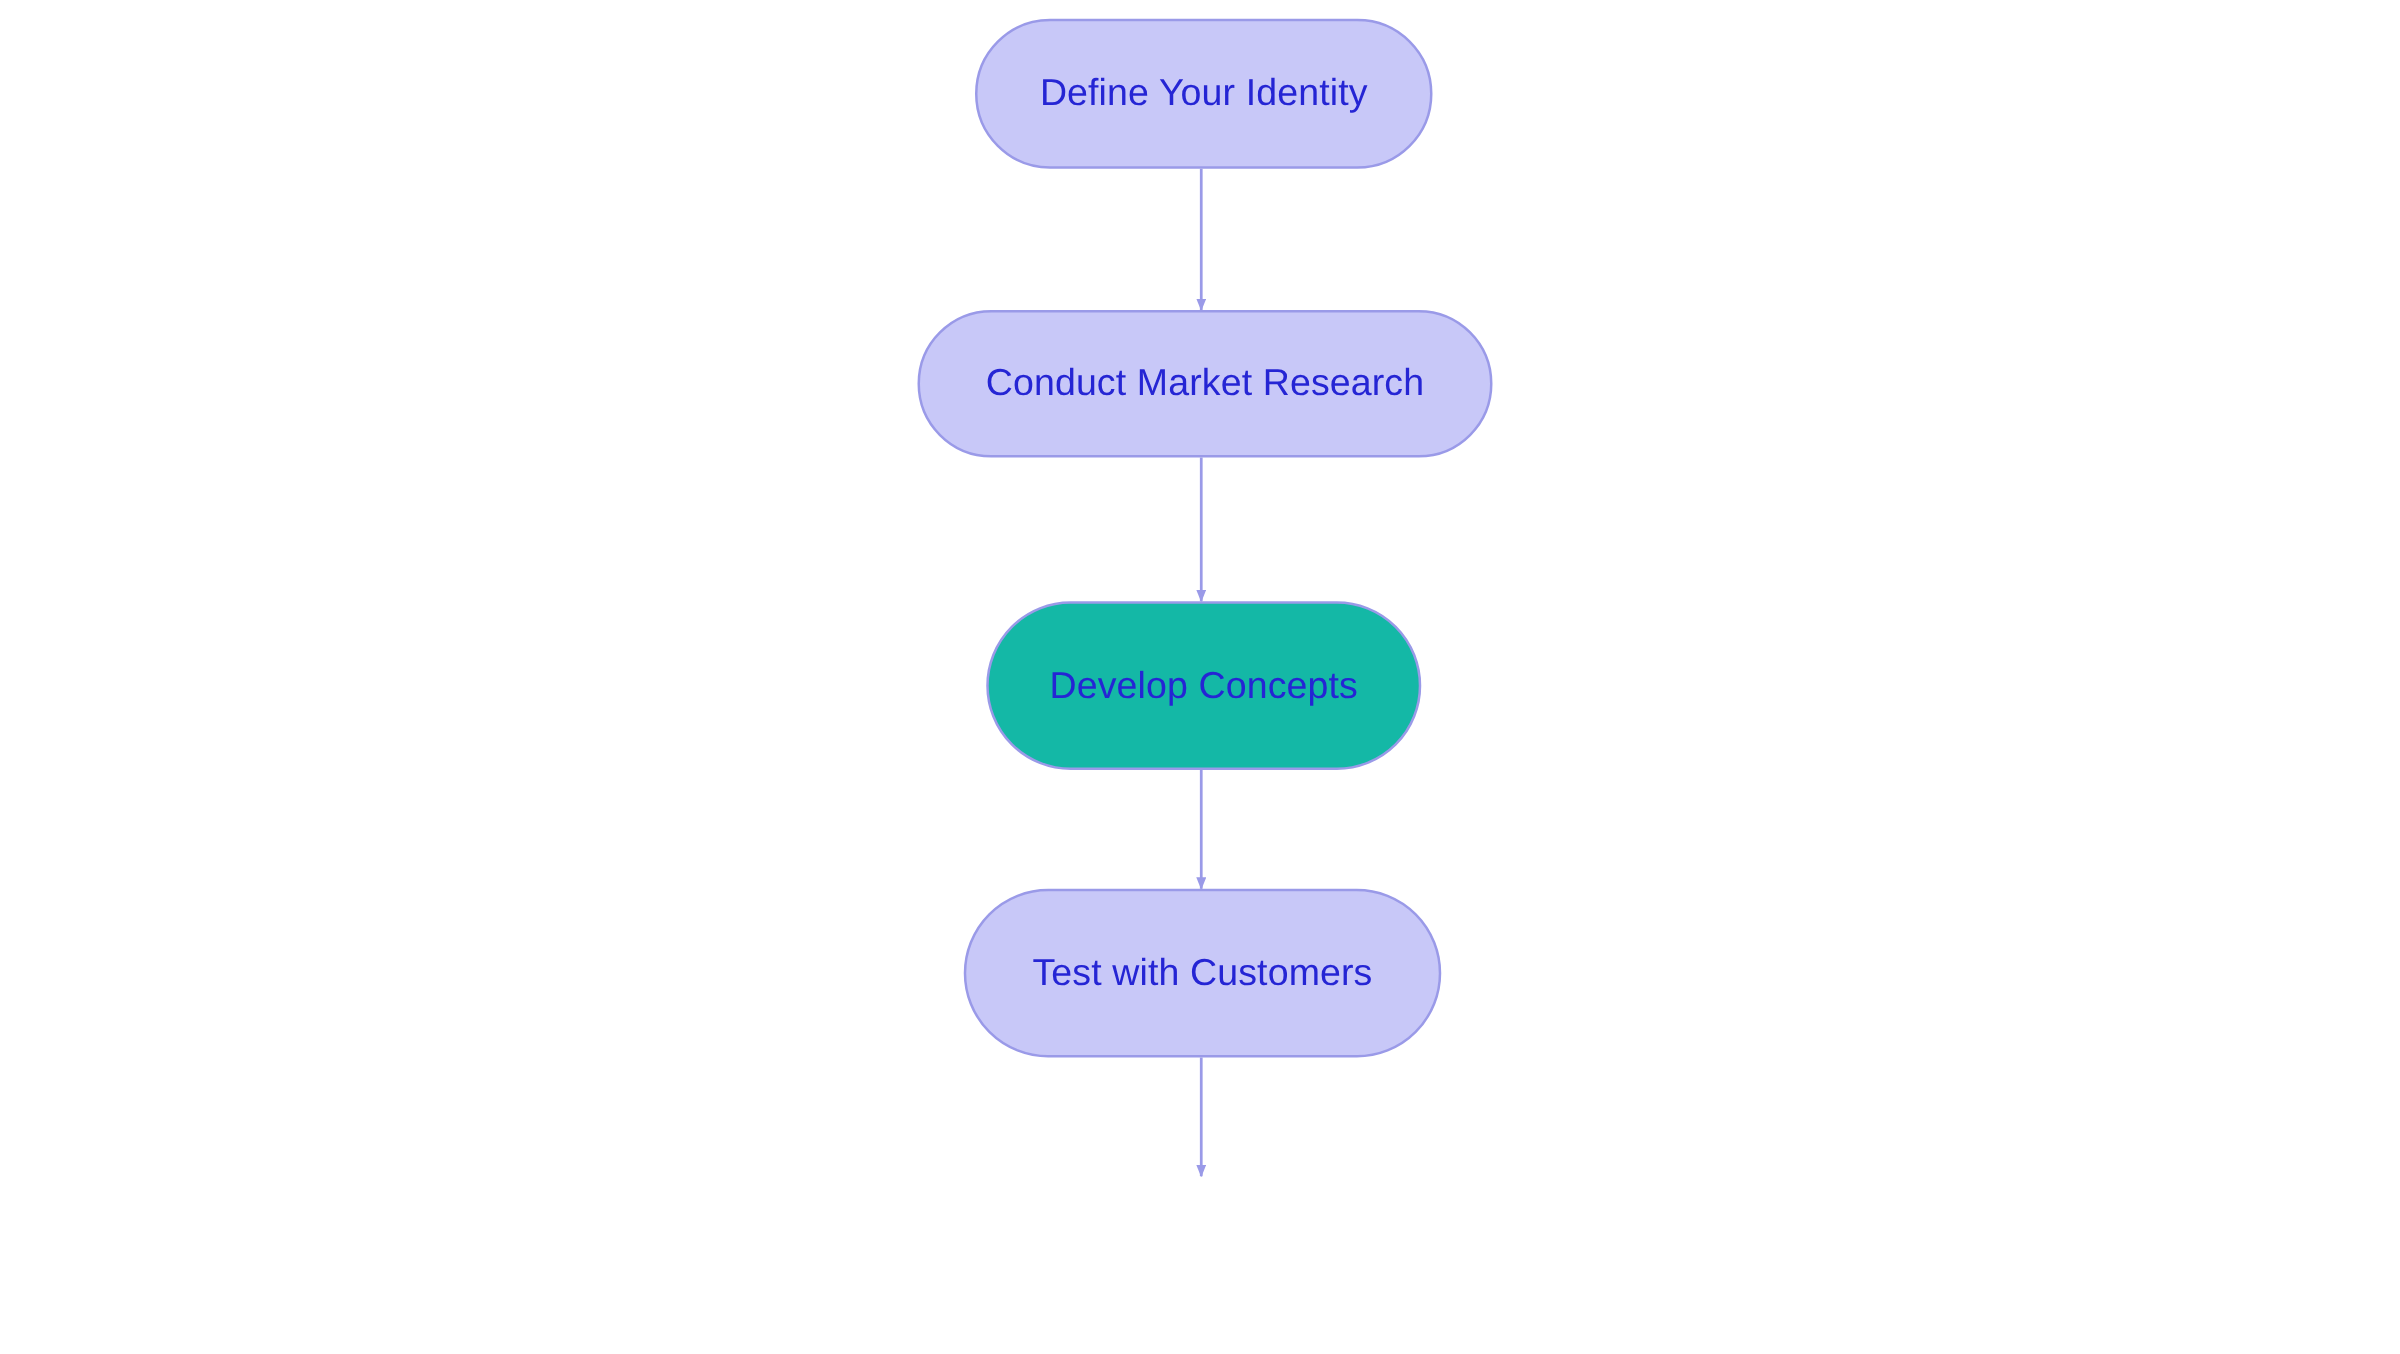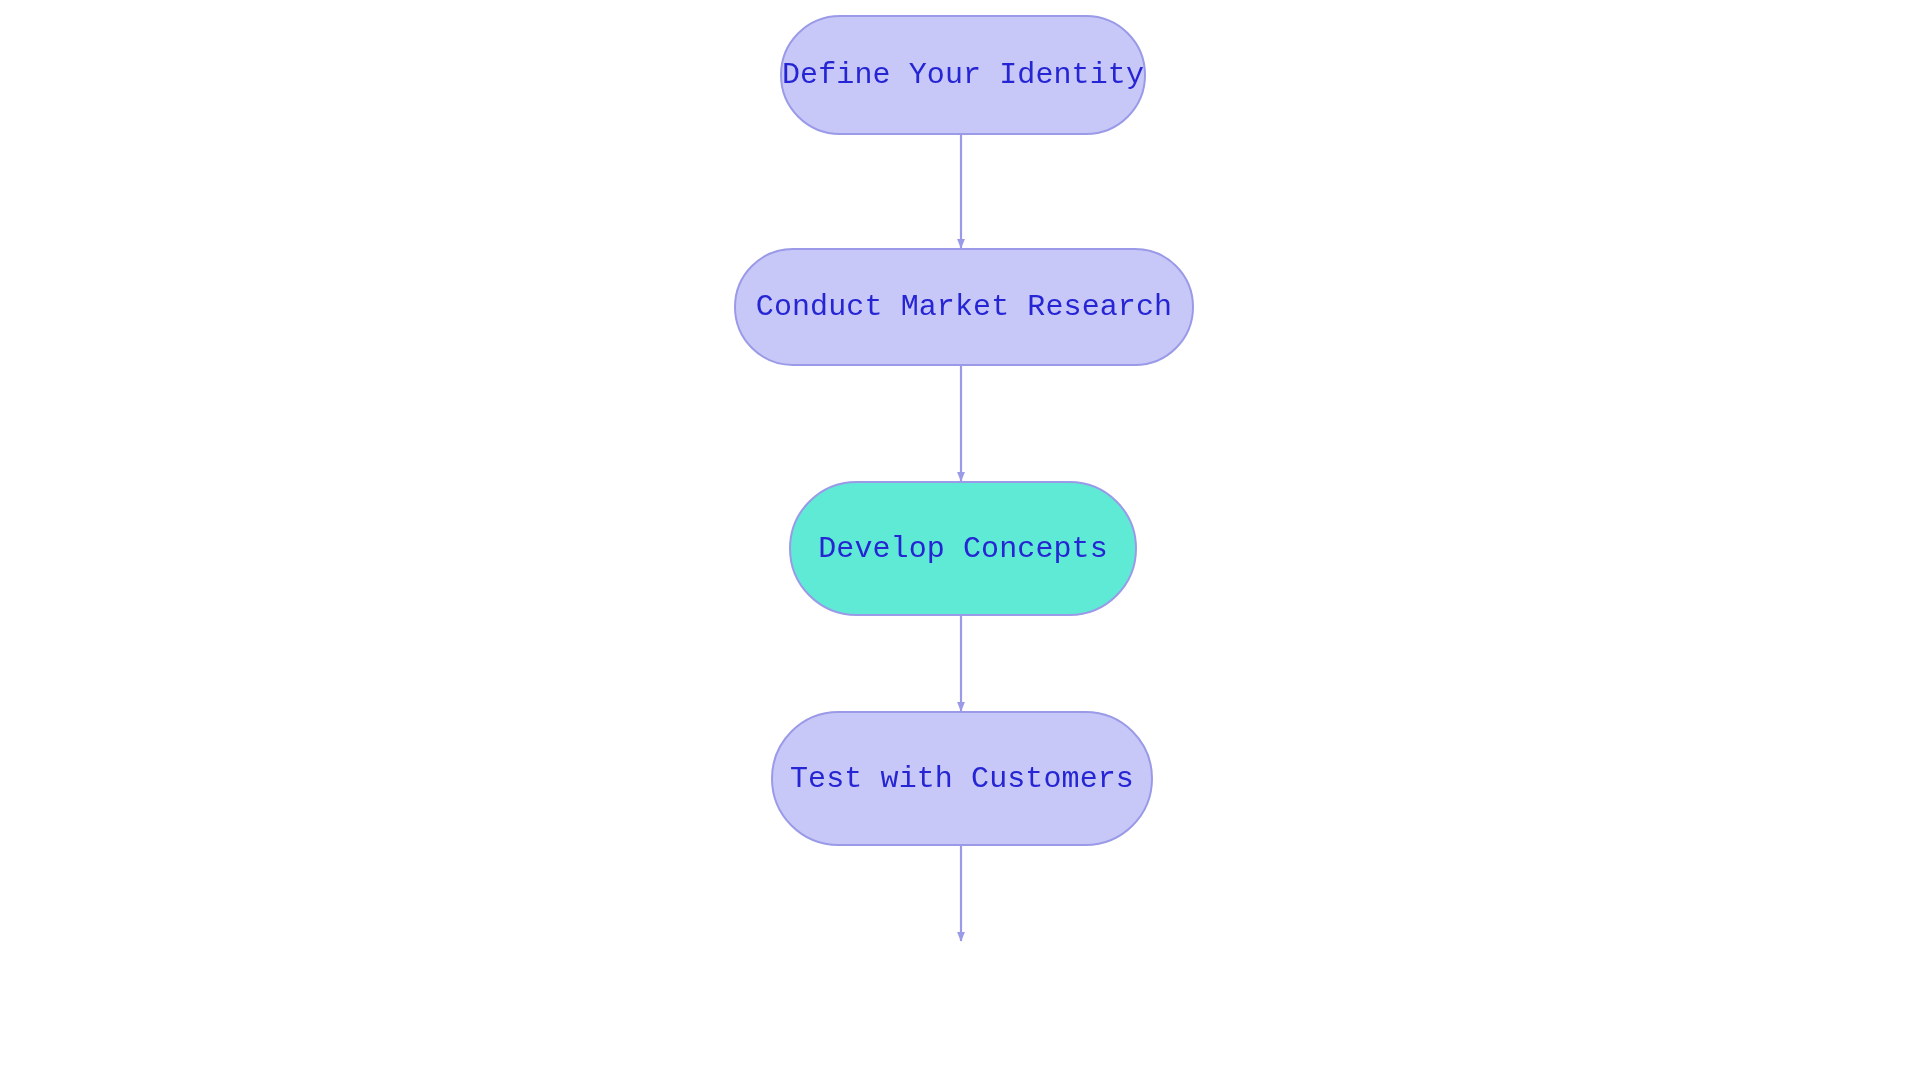--- a/index.html
+++ b/index.html
@@ -13,21 +13,20 @@
     height: 1083px;
     overflow: hidden;
     font-family: "Liberation Sans", "DejaVu Sans", sans-serif;
     position: relative;
   }
   #flow-root {
     position: absolute;
     inset: 0;
     width: 1920px;
     height: 1083px;
-    font-family: Liberation Mono, monospace;
   }
   #flow-svg {
     position: absolute;
     top: 0;
     left: 0;
     width: 1920px;
     height: 1083px;
     display: block;
   }
   .node-shape {
@@ -69,21 +68,21 @@
   </svg>
 
   <div class="node-shape" style="left: 780px; top: 15px; width: 366px; height: 120px; background: rgb(200, 200, 248); border-color: rgb(154, 154, 232); color: rgb(37, 37, 212); font-size: 30px;">
     <span class="node-label">Define Your Identity</span>
   </div>
 
   <div class="node-shape" style="left: 734px; top: 248px; width: 460px; height: 118px; background: rgb(200, 200, 248); border-color: rgb(154, 154, 232); color: rgb(37, 37, 212); font-size: 30px; align-items: center;">
     <span class="node-label">Conduct Market Research</span>
   </div>
 
-  <div class="node-shape" style="left: 789px; top: 481px; width: 348px; height: 135px; background: #5eead4; border-color: rgb(154, 154, 232); color: rgb(37, 37, 212); font-size: 30px;">
+  <div class="node-shape" style="left: 789px; top: 481px; width: 348px; height: 135px; background: #14b8a6; border-color: rgb(154, 154, 232); color: rgb(37, 37, 212); font-size: 30px;">
     <span class="node-label">Develop Concepts</span>
   </div>
 
   <div class="node-shape" style="left: 771px; top: 711px; width: 382px; height: 135px; background: rgb(200, 200, 248); border-color: rgb(154, 154, 232); color: rgb(37, 37, 212); font-size: 30px;">
     <span class="node-label">Test with Customers</span>
   </div>
 
 
 </div>
 

